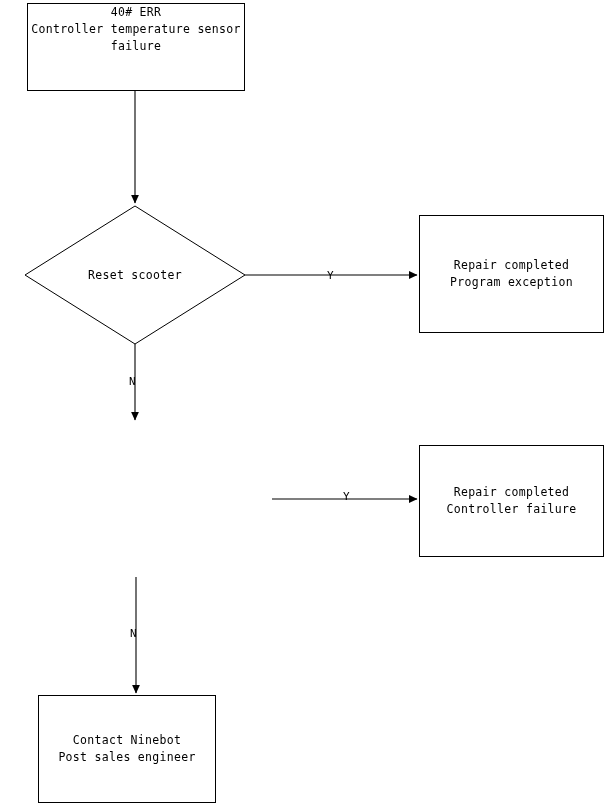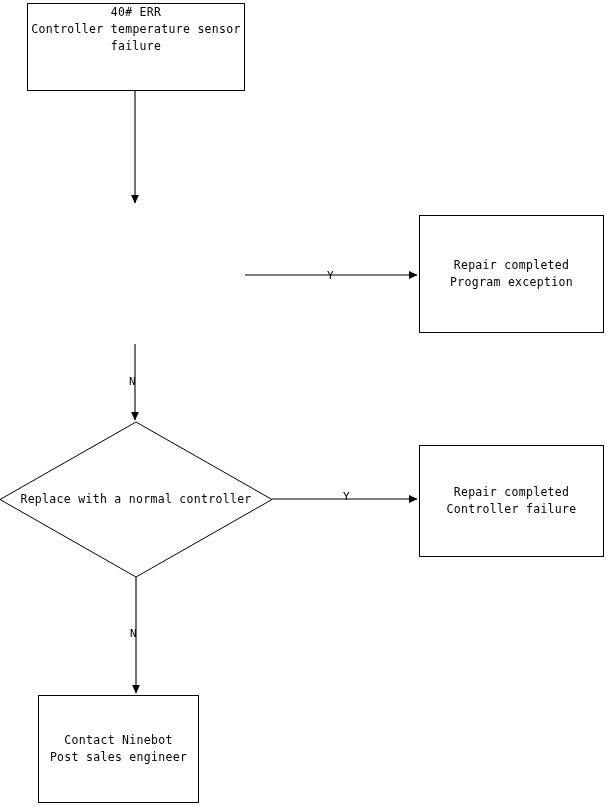--- a/index.html
+++ b/index.html
@@ -100,39 +100,39 @@
 
     <line x1="136" y1="577" x2="136" y2="693" stroke="#000000" stroke-width="1.1" marker-end="url(#arrowhead)"></line>
   </svg>
 
   <div class="node-box top-align" style="left:27px; top:3px; width:218px; height:88px; ">
     <div class="box-text">40# ERR
 Controller temperature sensor
 failure</div>
   </div>
 
+  <div class="diamond-wrap" style="left:25px; top:206px; width:220px; height:138px;">
+    <svg width="220" height="138" viewBox="0 0 220 138" xmlns="http://www.w3.org/2000/svg">
+      <polygon points="110,0 220,69 110,138 0,69" fill="#ffffff" stroke="#000000" stroke-width="1"></polygon>
+    </svg>
+    <div class="diamond-text">Reset scooter</div>
+  </div>
 
   <div class="node-box" style="left:419px; top:215px; width:185px; height:118px;">
     <div class="box-text">Repair completed
 Program exception</div>
   </div>
 
-  <div class="diamond-wrap" style="left:0px; top:422px; width:272px; height:155px;">
-    <svg width="272" height="155" viewBox="0 0 272 155" xmlns="http://www.w3.org/2000/svg">
-      <polygon points="136,0 272,77.5 136,155 0,77.5" fill="#ffffff" stroke="#000000" stroke-width="1"></polygon>
-    </svg>
-    <div class="diamond-text">Replace with a normal controller</div>
-  </div>
 
   <div class="node-box" style="left:419px; top:445px; width:185px; height:112px;">
     <div class="box-text">Repair completed
 Controller failure</div>
   </div>
 
-  <div class="node-box" style="left:38px; top:695px; width:161px; height:108px;">
+  <div class="node-box" style="left:38px; top:695px; width:178px; height:108px;">
     <div class="box-text">Contact Ninebot
 Post sales engineer</div>
   </div>
 
   <div class="edge-label" style="left:327px; top:270px;">Y</div>
 
   <div class="edge-label" style="left:129px; top:376px;">N</div>
 
   <div class="edge-label" style="left:343px; top:491px;">Y</div>
 

